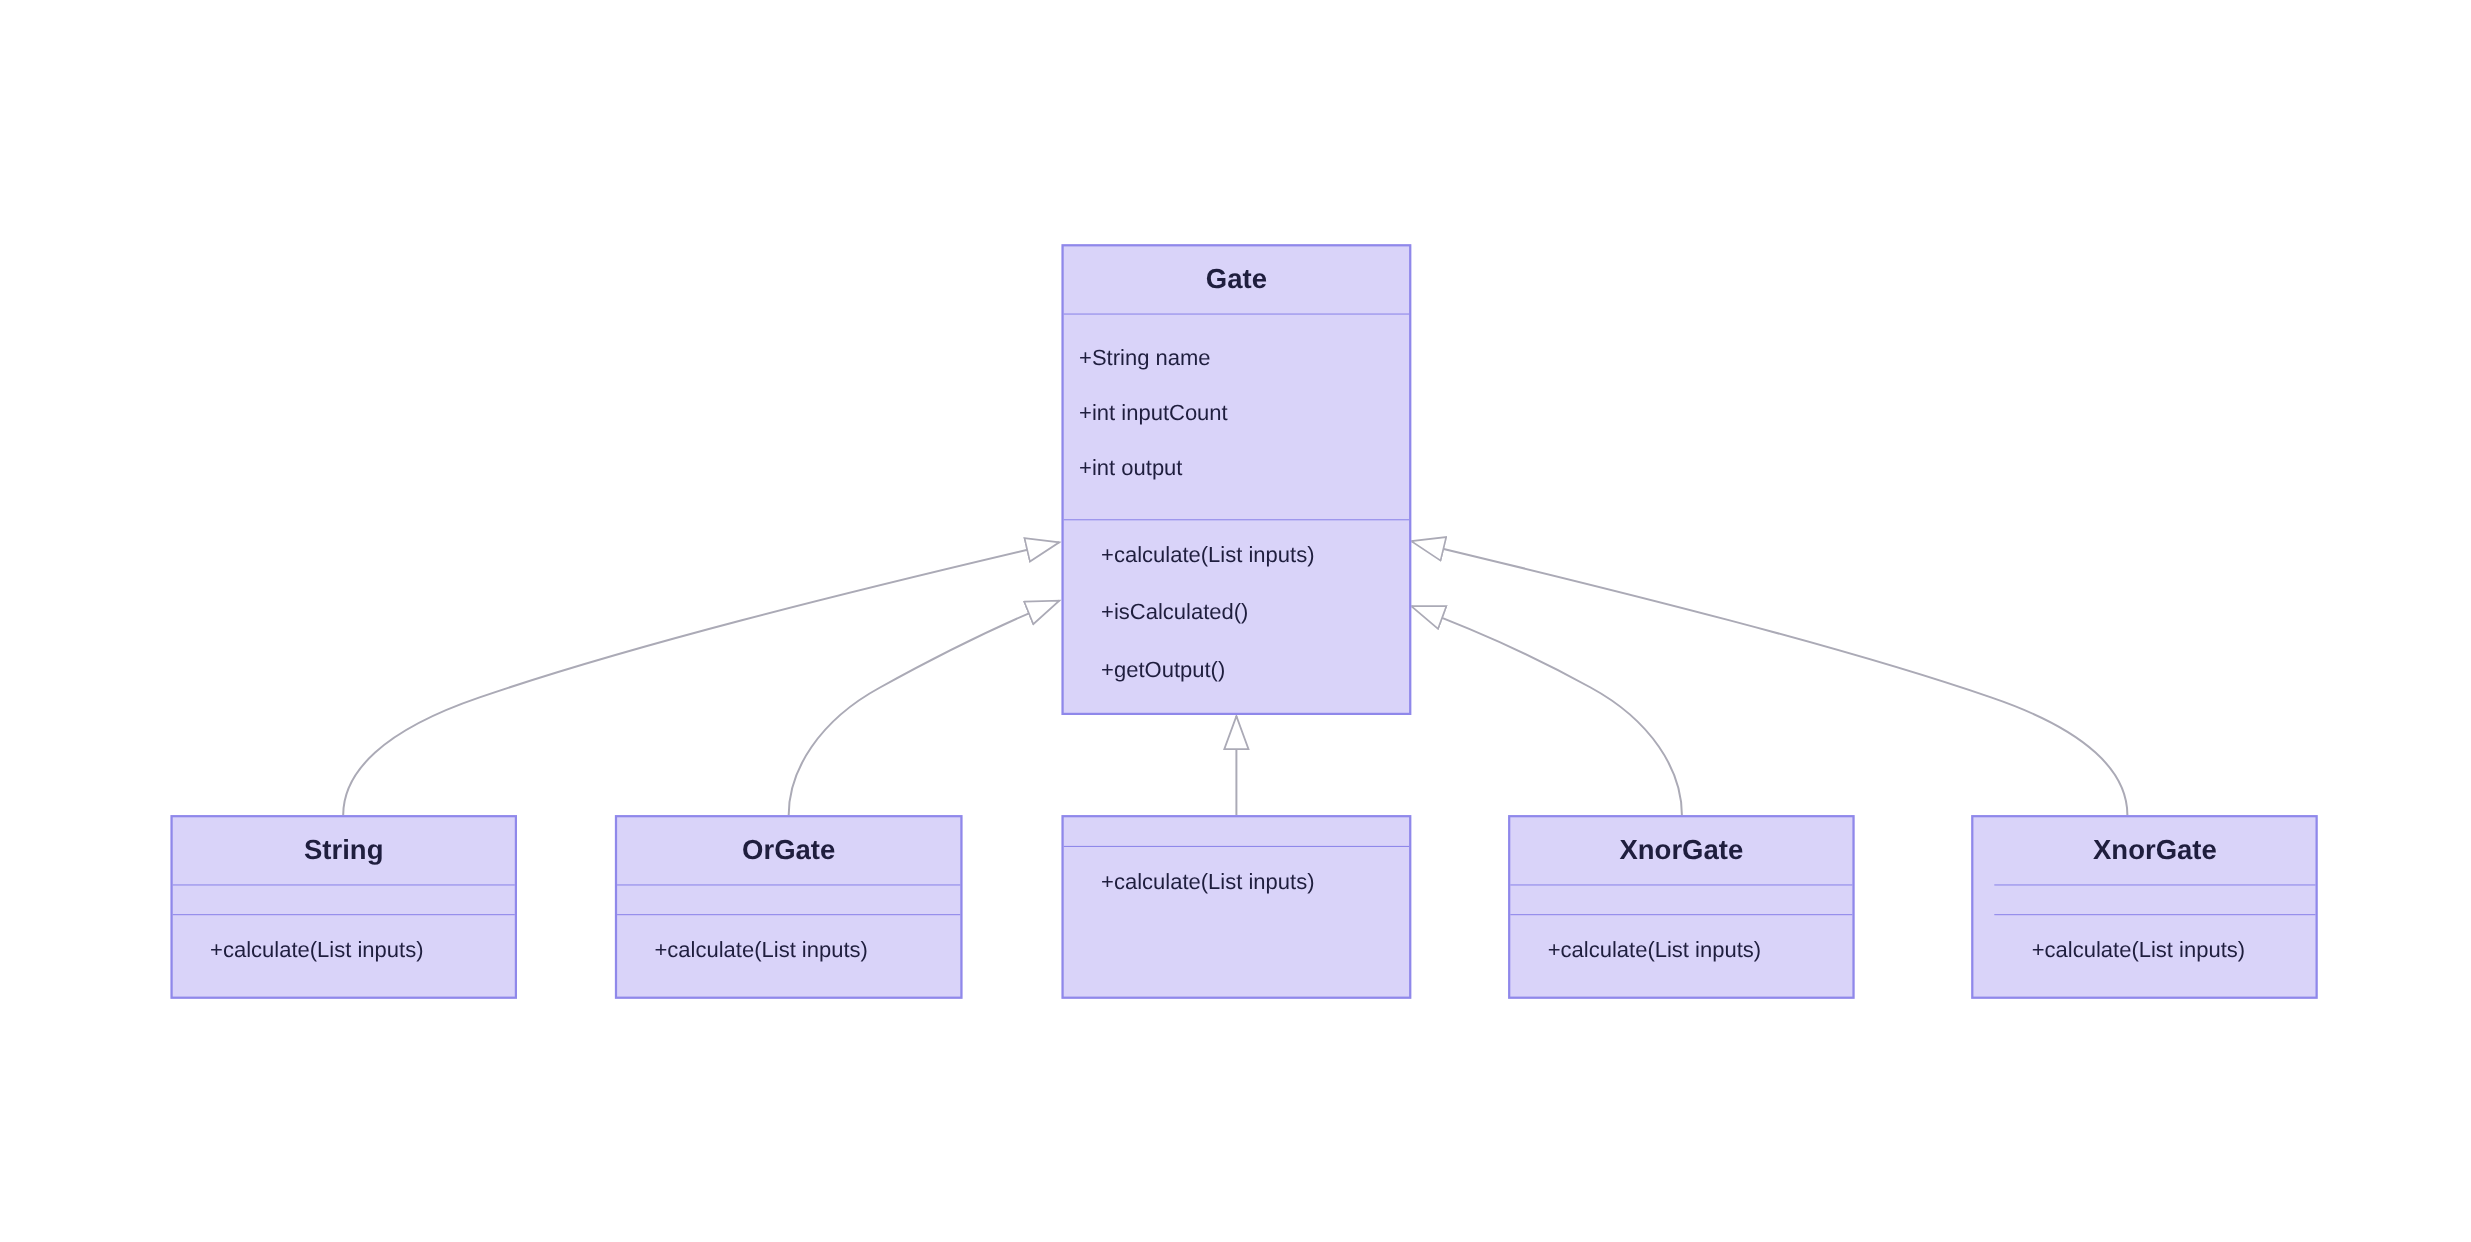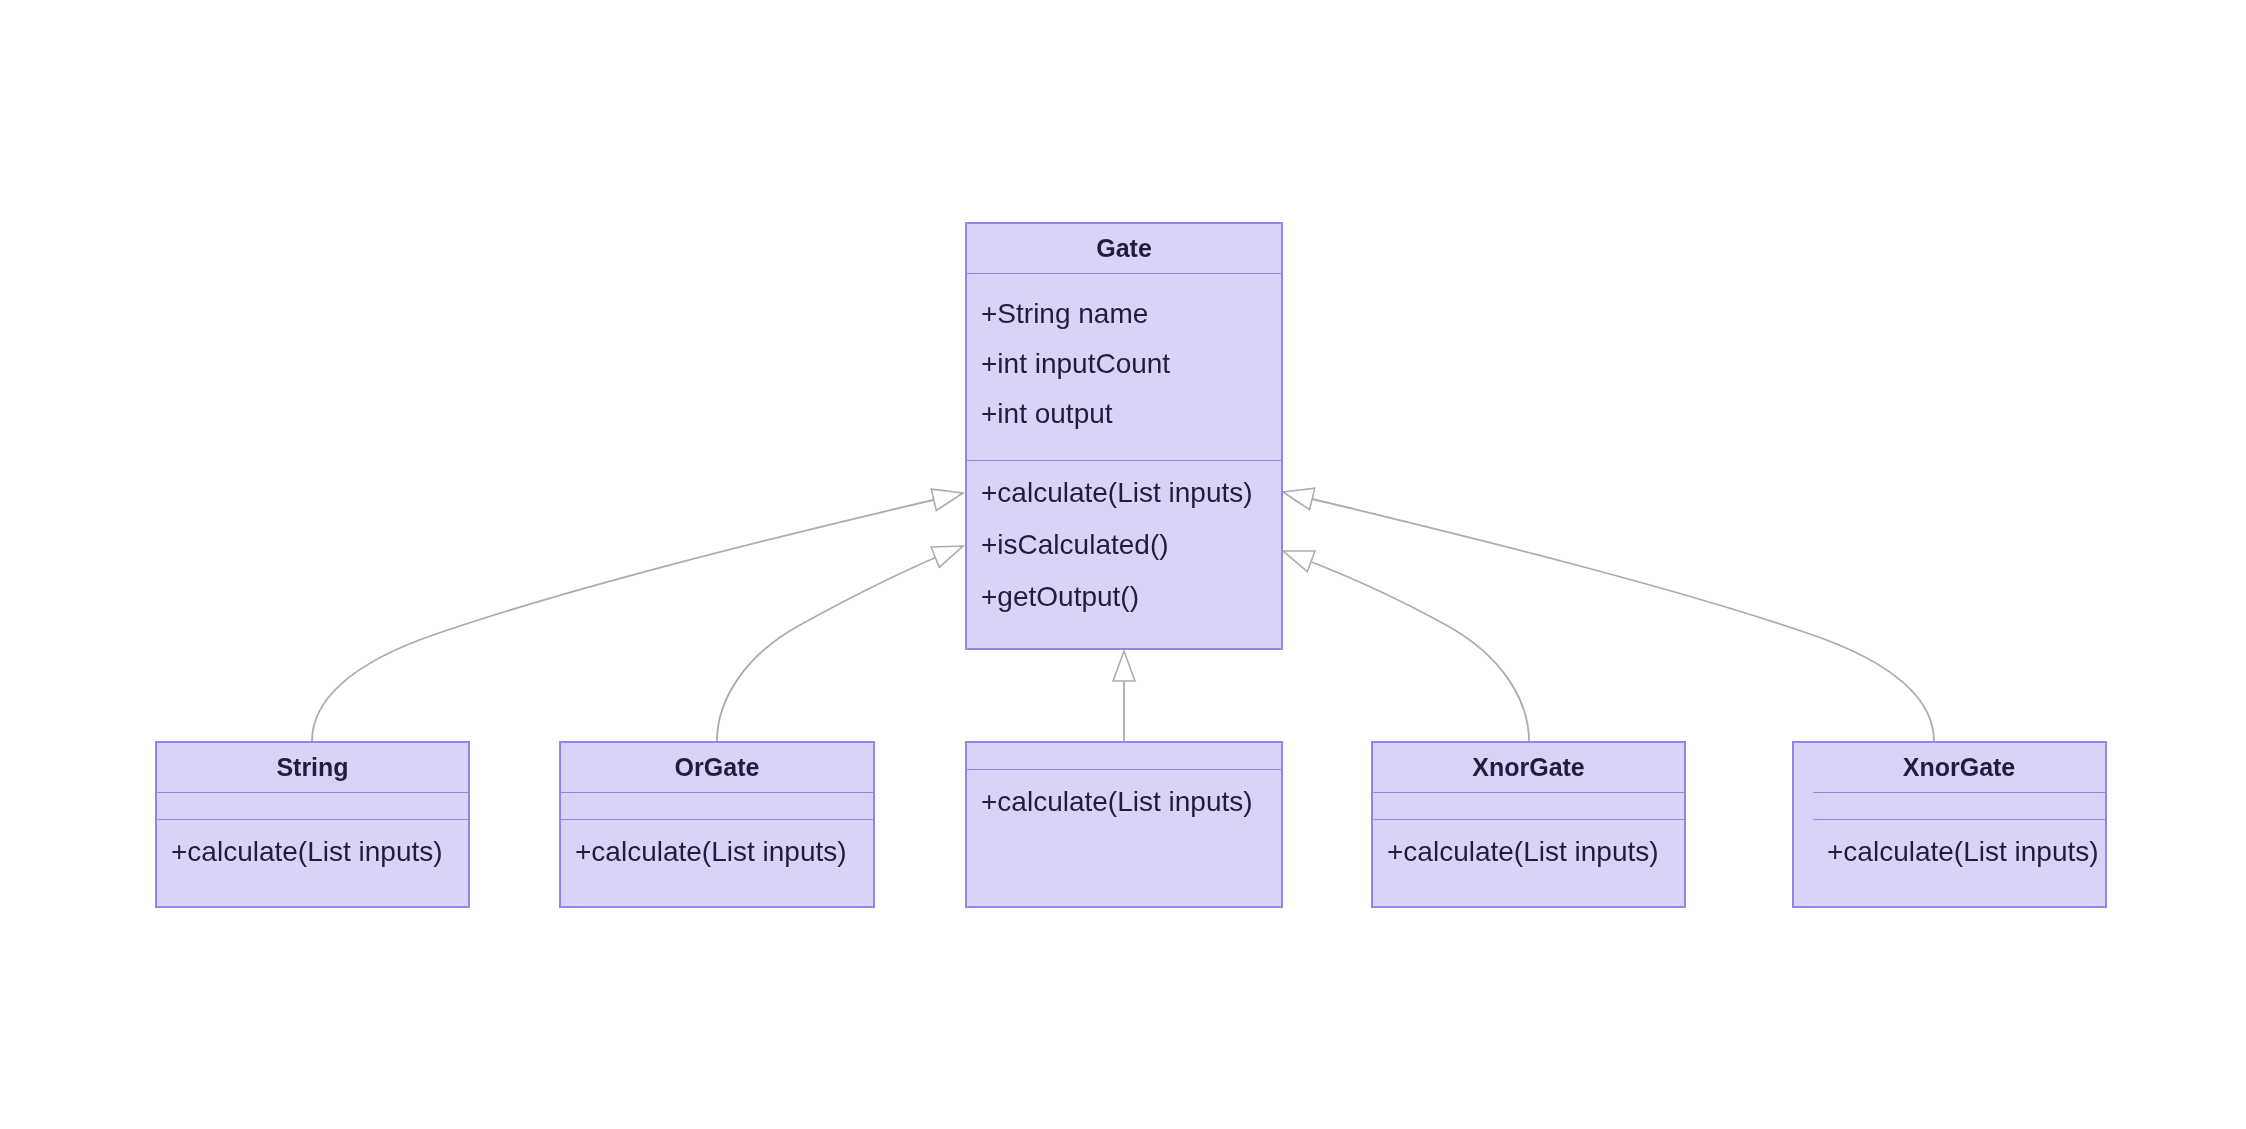--- a/index.html
+++ b/index.html
@@ -28,41 +28,42 @@
   }
   .class-box {
     position: absolute;
     box-sizing: border-box;
     background: #d9d3f9;
     border: 2px solid #8f88ea;
     color: #1f1e3e;
   }
   .class-title {
     box-sizing: border-box;
-    height: 50px;
+    height: 62px;
     display: flex;
     align-items: center;
     justify-content: center;
     font-weight: bold;
     font-size: 25px;
     border-bottom: 1.5px solid #8f88ea;
   }
   .class-attrs {
     box-sizing: border-box;
     border-bottom: 1.5px solid #8f88ea;
     padding: 15px 8px 0 14px;
     overflow: hidden;
   }
   .class-methods {
     box-sizing: border-box;
     padding: 6px 8px 0 14px;
     overflow: hidden;
+    margin-left: 20px;
   }
   .member-row {
-    font-size: 28px;
+    font-size: 20px;
     line-height: 52px;
     white-space: nowrap;
   }
   .class-attrs .member-row {
     line-height: 50px;
   }
   
   .box-gate   { left: 965px;  top: 222px; width: 318px; height: 428px; }
   .box-gate .class-attrs { height: 187px; }
   

